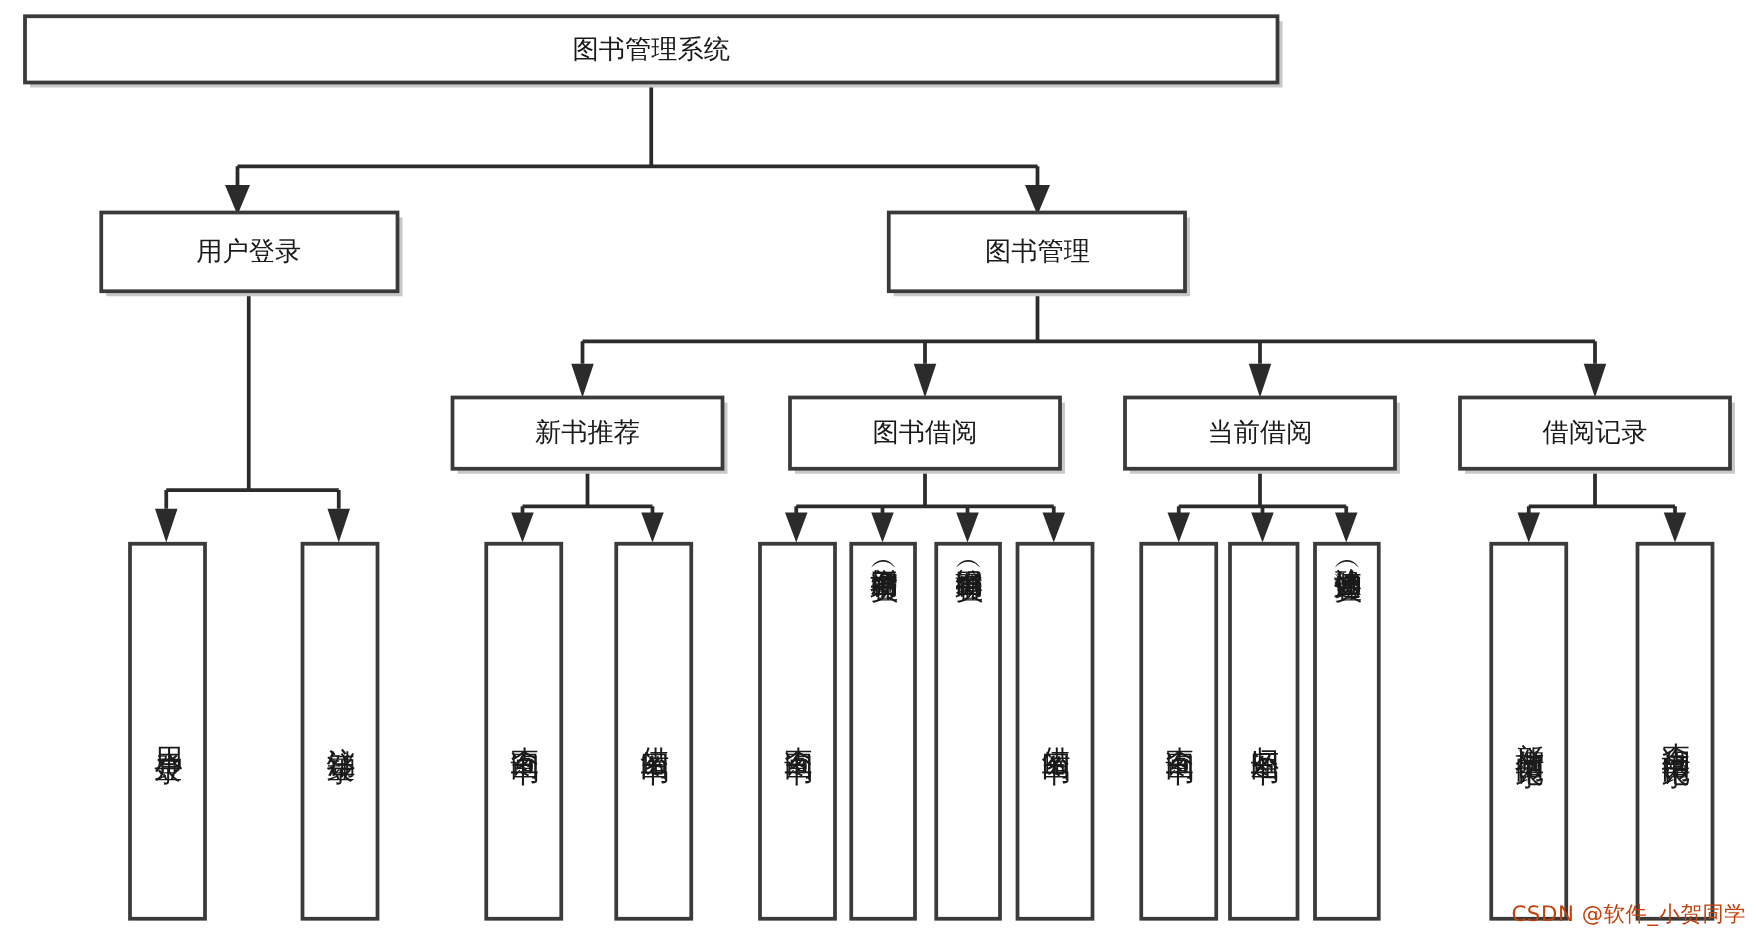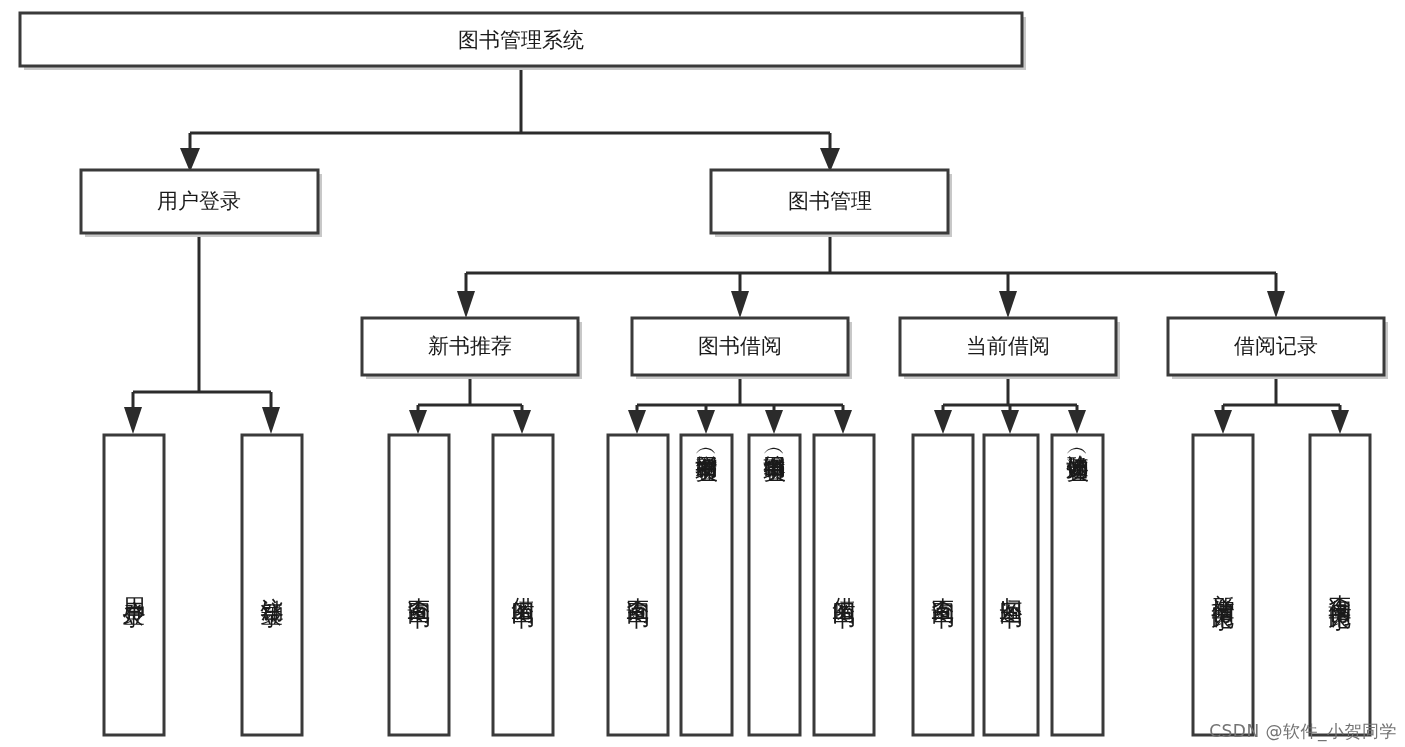--- a/index.html
+++ b/index.html
@@ -75,21 +75,21 @@
   .leaf-label.tight {
     font-size: 22px;
     letter-spacing: 1px;
   }
   #watermark {
     position: absolute;
     right: 8px;
     bottom: 4px;
     font-family: "DejaVu Sans", "Liberation Sans", sans-serif;
     font-size: 17px;
-    color: #737373;
+    color: #c2410c;
     letter-spacing: 0.5px;
     white-space: nowrap;
   }
 </style>
 </head>
 <body>
 
 <div id="diagram-root">
 
   <svg id="flow-svg" viewBox="0 0 1405 747" xmlns="http://www.w3.org/2000/svg">

